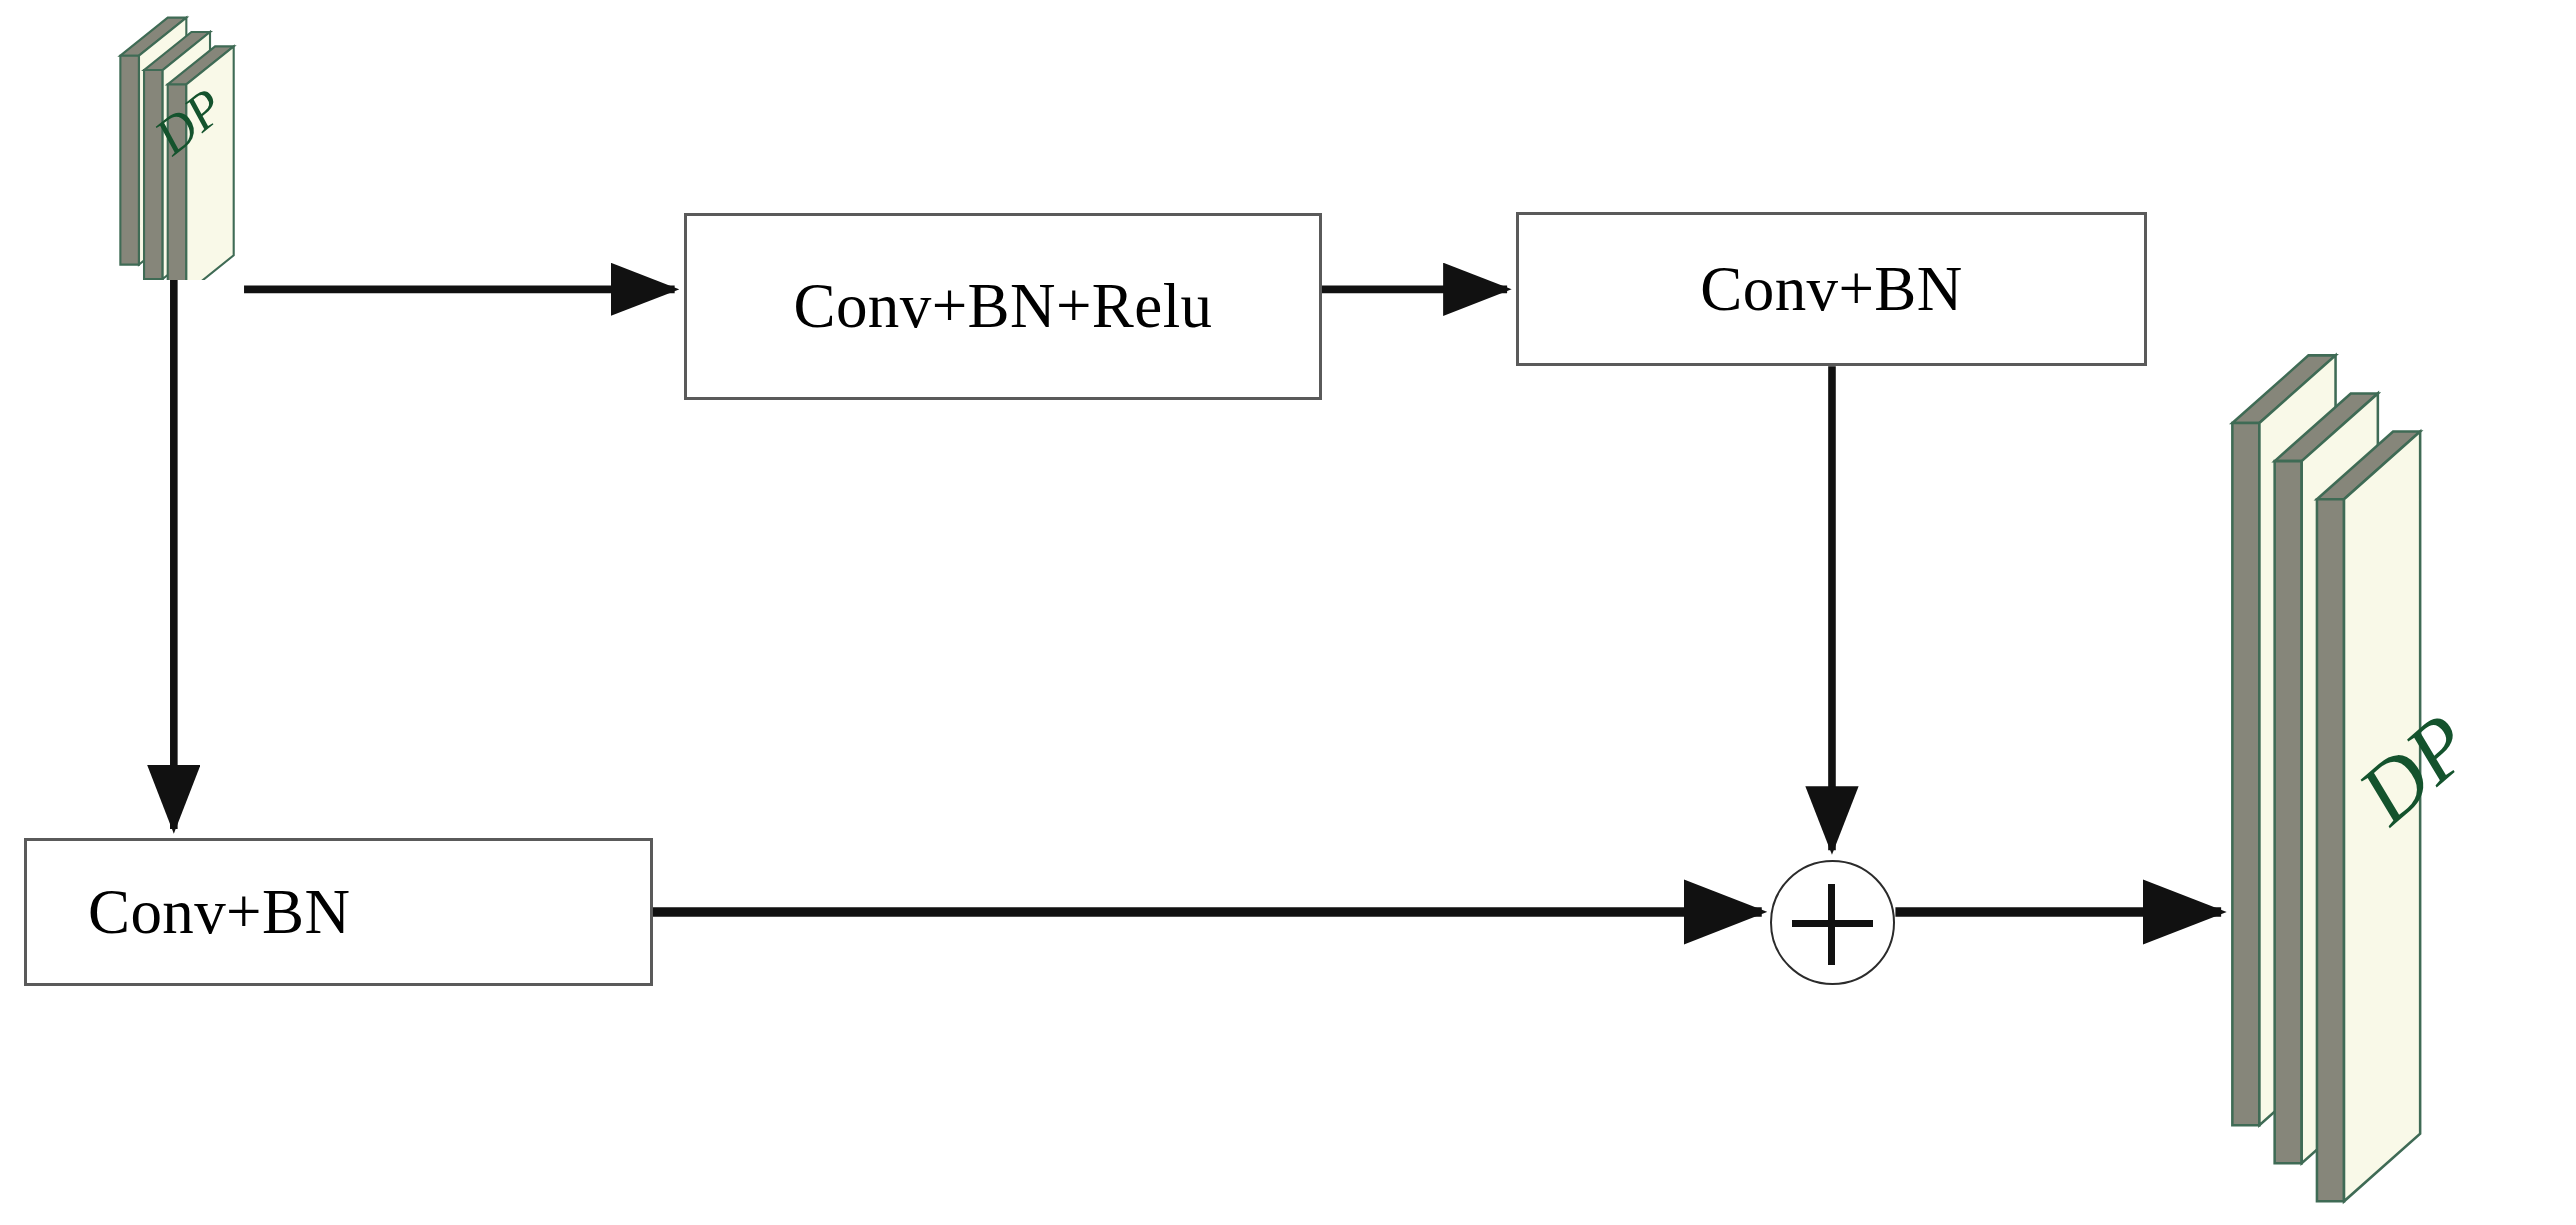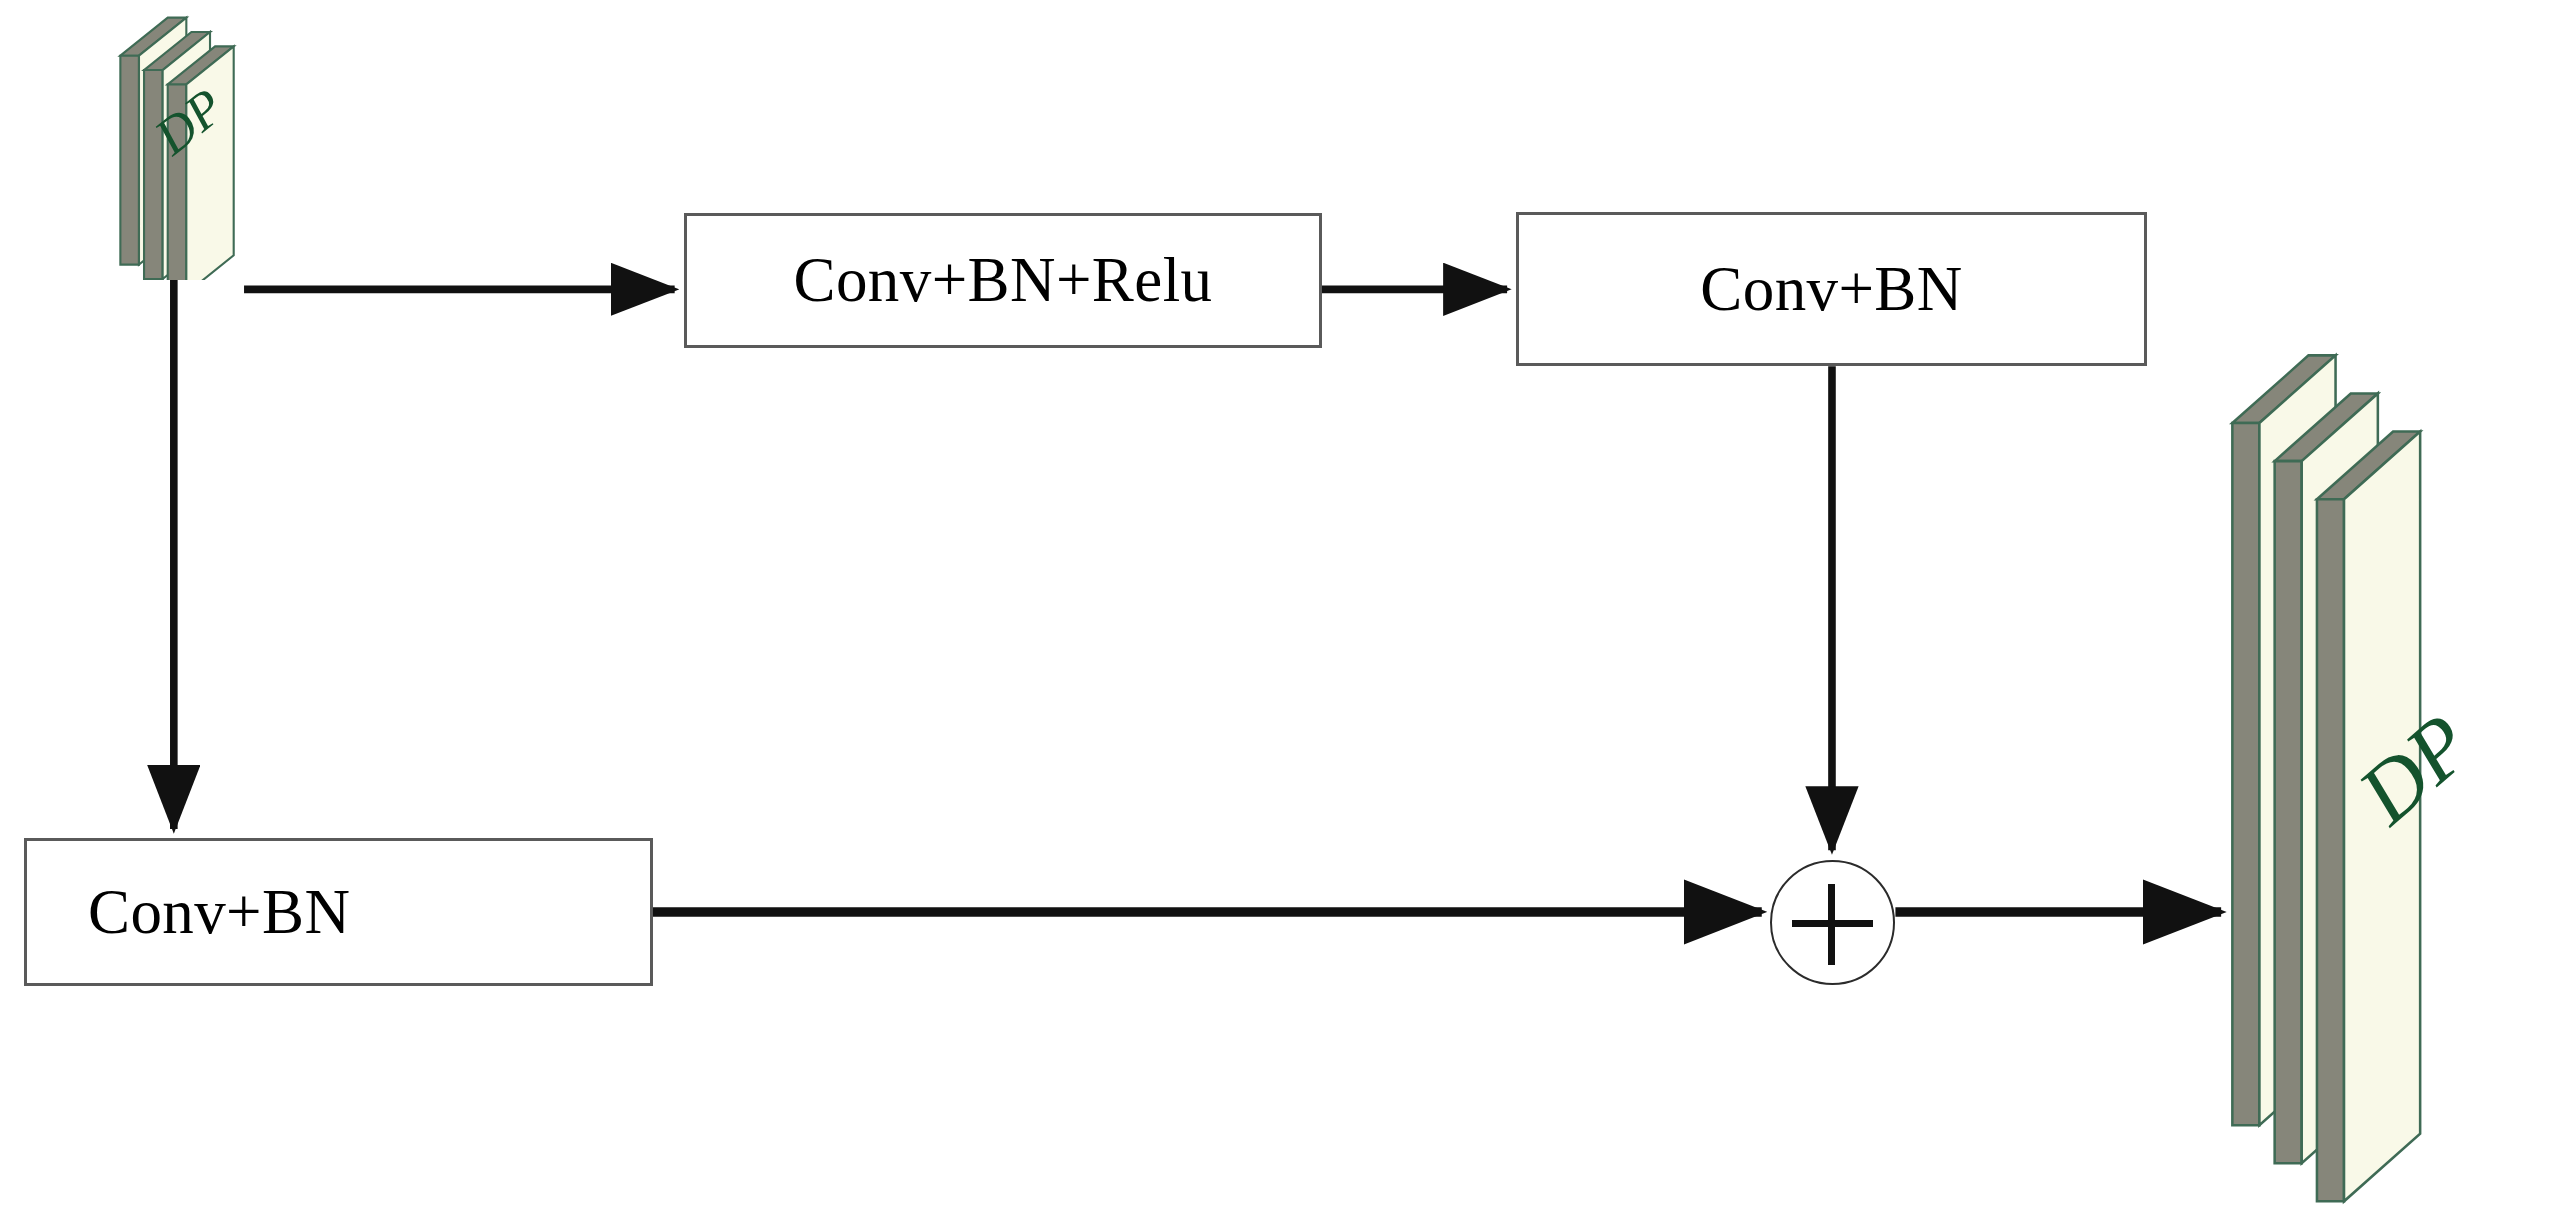--- a/index.html
+++ b/index.html
@@ -113,21 +113,21 @@
 
       <g>
         <polygon points="118,200 208,120 240,120 150,200" fill="#86867a" stroke="#3f6b55" stroke-width="3"></polygon>
         <polygon points="118,200 150,200 150,1030 118,1030" fill="#86867a" stroke="#3f6b55" stroke-width="3"></polygon>
         <polygon points="150,200 240,120 240,950 150,1030" fill="#f9f9e8" stroke="#3f6b55" stroke-width="3"></polygon>
       </g>
     </svg>
     <span class="dp-text" style="left:127px;top:444px;font-size:85px;transform:rotate(-41deg);transform-origin:left top;">DP</span>
   </div>
 
-  <div class="proc-box" style="left:684px;top:213px;width:638px;height:135px;">
+  <div class="proc-box" style="left:684px;top:213px;width:638px;height:187px;">
     <span class="proc-label" style="font-size:63px;">Conv+BN+Relu</span>
   </div>
 
   <div class="proc-box" style="left:1516px;top:212px;width:631px;height:154px;">
     <span class="proc-label" style="font-size:63px;">Conv+BN</span>
   </div>
 
   <div class="proc-box" style="left:24px;top:838px;width:629px;height:148px;justify-content:flex-start;padding-left:61px;">
     <span class="proc-label" style="font-size:63px;">Conv+BN</span>
   </div>

